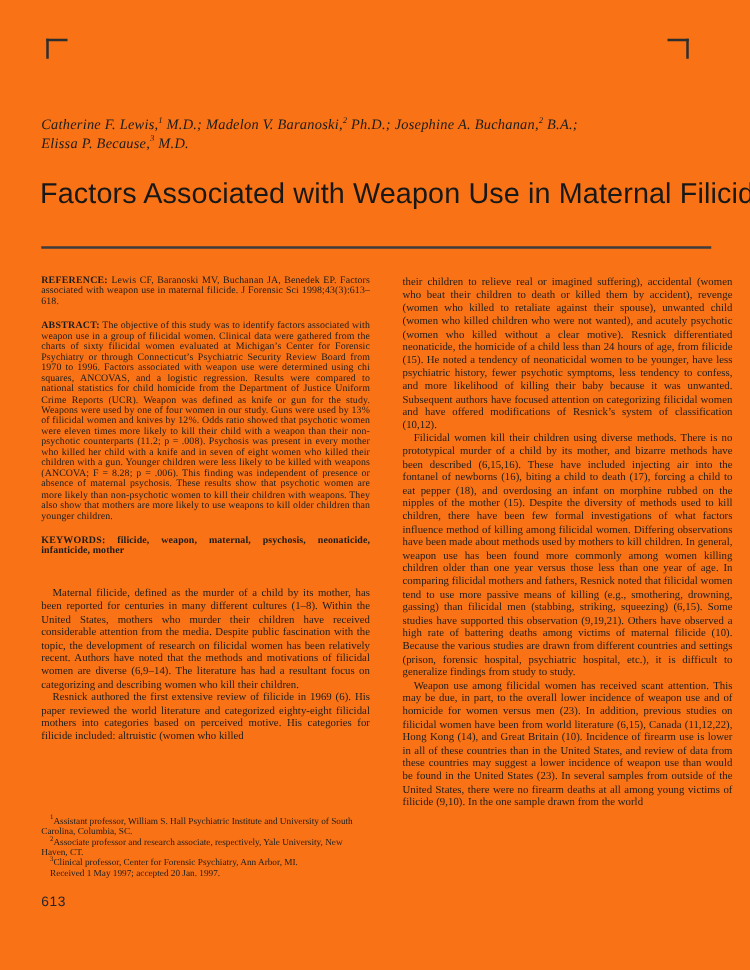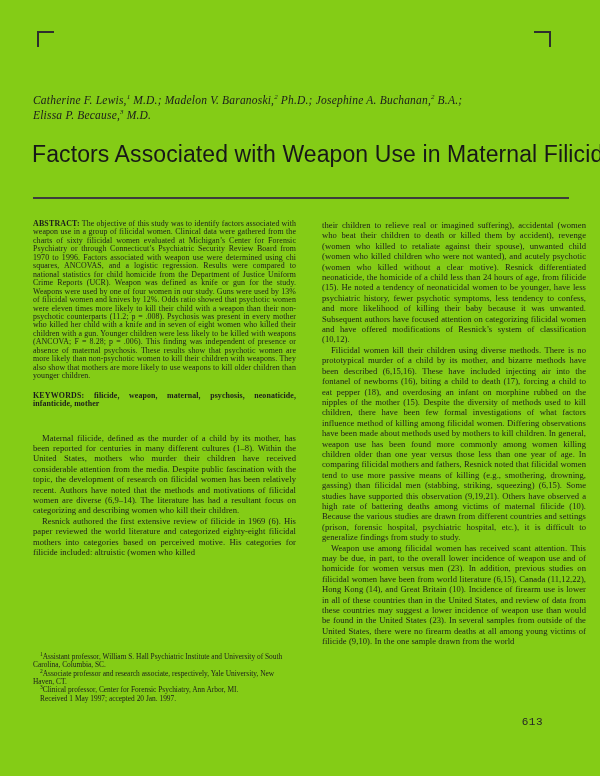--- a/index.html
+++ b/index.html
@@ -1,20 +1,20 @@
 <!DOCTYPE html>
 <html><head>
 <meta charset="utf-8">
 <style>
   html, body { margin: 0; padding: 0; background: #ffffff; }
   .page {
     position: relative;
     width: 600px;
     height: 776px;
-    background: #84cc16;
+    background: #f97316;
     font-family: "Liberation Serif", serif;
     color: #1c1c1c;
     overflow: hidden;
   }
 
   
   .crop { position: absolute; width: 15px; height: 14px; }
   .crop.tl { left: 37px; top: 31px; border-top: 2px solid #2e2e2e; border-left: 2px solid #2e2e2e; }
   .crop.tr { left: 534px; top: 31px; border-top: 2px solid #2e2e2e; border-right: 2px solid #2e2e2e; }
 
@@ -51,42 +51,43 @@
   
   .footnotes {
     position: absolute; left: 33px; top: 653px; width: 263px;
     font-size: 7.4px; line-height: 8.35px;
   }
   .footnotes p { text-indent: 7px; text-align: left; }
   .footnotes sup { font-size: 5.5px; line-height: 0; }
 
   .page-number {
     position: absolute; left: 33px; top: 716px; width: 510px;
-    text-align: right;
-    font-family: Liberation Mono, monospace;
+    text-align: left;
+    font-family: Liberation Sans, sans-serif;
     font-size: 11px; color: #262626; letter-spacing: 0.5px;
   }
 </style>
 </head>
 <body>
 
 <div class="page">
 
   <div class="crop tl"></div>
   <div class="crop tr"></div>
 
   <div class="authors">
     <div><span>Catherine F. Lewis,</span><sup>1</sup><span> M.D.; Madelon V. Baranoski,</span><sup>2</sup><span> Ph.D.; Josephine A. Buchanan,</span><sup>2</sup><span> B.A.;</span></div>
     <div><span>Elissa P. Because,</span><sup>3</sup><span> M.D.</span></div>
   </div>
 
   <div class="title">Factors Associated with Weapon Use in Maternal Filicide</div>
   <div class="title-rule"></div>
 
   <div class="col left">
+    <p class="small"><b>REFERENCE:</b> <span>Lewis CF, Baranoski MV, Buchanan JA, Benedek EP. Factors associated with weapon use in maternal filicide. J Forensic Sci 1998;43(3):613–618.</span></p>
     <p class="small"><b>ABSTRACT:</b> <span>The objective of this study was to identify factors associated with weapon use in a group of filicidal women. Clinical data were gathered from the charts of sixty filicidal women evaluated at Michigan’s Center for Forensic Psychiatry or through Connecticut’s Psychiatric Security Review Board from 1970 to 1996. Factors associated with weapon use were determined using chi squares, ANCOVAS, and a logistic regression. Results were compared to national statistics for child homicide from the Department of Justice Uniform Crime Reports (UCR). Weapon was defined as knife or gun for the study. Weapons were used by one of four women in our study. Guns were used by 13% of filicidal women and knives by 12%. Odds ratio showed that psychotic women were eleven times more likely to kill their child with a weapon than their non-psychotic counterparts (11.2; p = .008). Psychosis was present in every mother who killed her child with a knife and in seven of eight women who killed their children with a gun. Younger children were less likely to be killed with weapons (ANCOVA; F = 8.28; p = .006). This finding was independent of presence or absence of maternal psychosis. These results show that psychotic women are more likely than non-psychotic women to kill their children with weapons. They also show that mothers are more likely to use weapons to kill older children than younger children.</span></p>
     <p class="small kw"><b>KEYWORDS:</b> <span>filicide, weapon, maternal, psychosis, neonaticide, infanticide, mother</span></p>
     <p class="body indent">Maternal filicide, defined as the murder of a child by its mother, has been reported for centuries in many different cultures (1–8). Within the United States, mothers who murder their children have received considerable attention from the media. Despite public fascination with the topic, the development of research on filicidal women has been relatively recent. Authors have noted that the methods and motivations of filicidal women are diverse (6,9–14). The literature has had a resultant focus on categorizing and describing women who kill their children.</p>
     <p class="body indent">Resnick authored the first extensive review of filicide in 1969 (6). His paper reviewed the world literature and categorized eighty-eight filicidal mothers into categories based on perceived motive. His categories for filicide included: altruistic (women who killed</p>
   </div>
 
   <div class="col right">
     <p class="body">their children to relieve real or imagined suffering), accidental (women who beat their children to death or killed them by accident), revenge (women who killed to retaliate against their spouse), unwanted child (women who killed children who were not wanted), and acutely psychotic (women who killed without a clear motive). Resnick differentiated neonaticide, the homicide of a child less than 24 hours of age, from filicide (15). He noted a tendency of neonaticidal women to be younger, have less psychiatric history, fewer psychotic symptoms, less tendency to confess, and more likelihood of killing their baby because it was unwanted. Subsequent authors have focused attention on categorizing filicidal women and have offered modifications of Resnick’s system of classification (10,12).</p>
     <p class="body indent">Filicidal women kill their children using diverse methods. There is no prototypical murder of a child by its mother, and bizarre methods have been described (6,15,16). These have included injecting air into the fontanel of newborns (16), biting a child to death (17), forcing a child to eat pepper (18), and overdosing an infant on morphine rubbed on the nipples of the mother (15). Despite the diversity of methods used to kill children, there have been few formal investigations of what factors influence method of killing among filicidal women. Differing observations have been made about methods used by mothers to kill children. In general, weapon use has been found more commonly among women killing children older than one year versus those less than one year of age. In comparing filicidal mothers and fathers, Resnick noted that filicidal women tend to use more passive means of killing (e.g., smothering, drowning, gassing) than filicidal men (stabbing, striking, squeezing) (6,15). Some studies have supported this observation (9,19,21). Others have observed a high rate of battering deaths among victims of maternal filicide (10). Because the various studies are drawn from different countries and settings (prison, forensic hospital, psychiatric hospital, etc.), it is difficult to generalize findings from study to study.</p>
     <p class="body indent">Weapon use among filicidal women has received scant attention. This may be due, in part, to the overall lower incidence of weapon use and of homicide for women versus men (23). In addition, previous studies on filicidal women have been from world literature (6,15), Canada (11,12,22), Hong Kong (14), and Great Britain (10). Incidence of firearm use is lower in all of these countries than in the United States, and review of data from these countries may suggest a lower incidence of weapon use than would be found in the United States (23). In several samples from outside of the United States, there were no firearm deaths at all among young victims of filicide (9,10). In the one sample drawn from the world</p>

